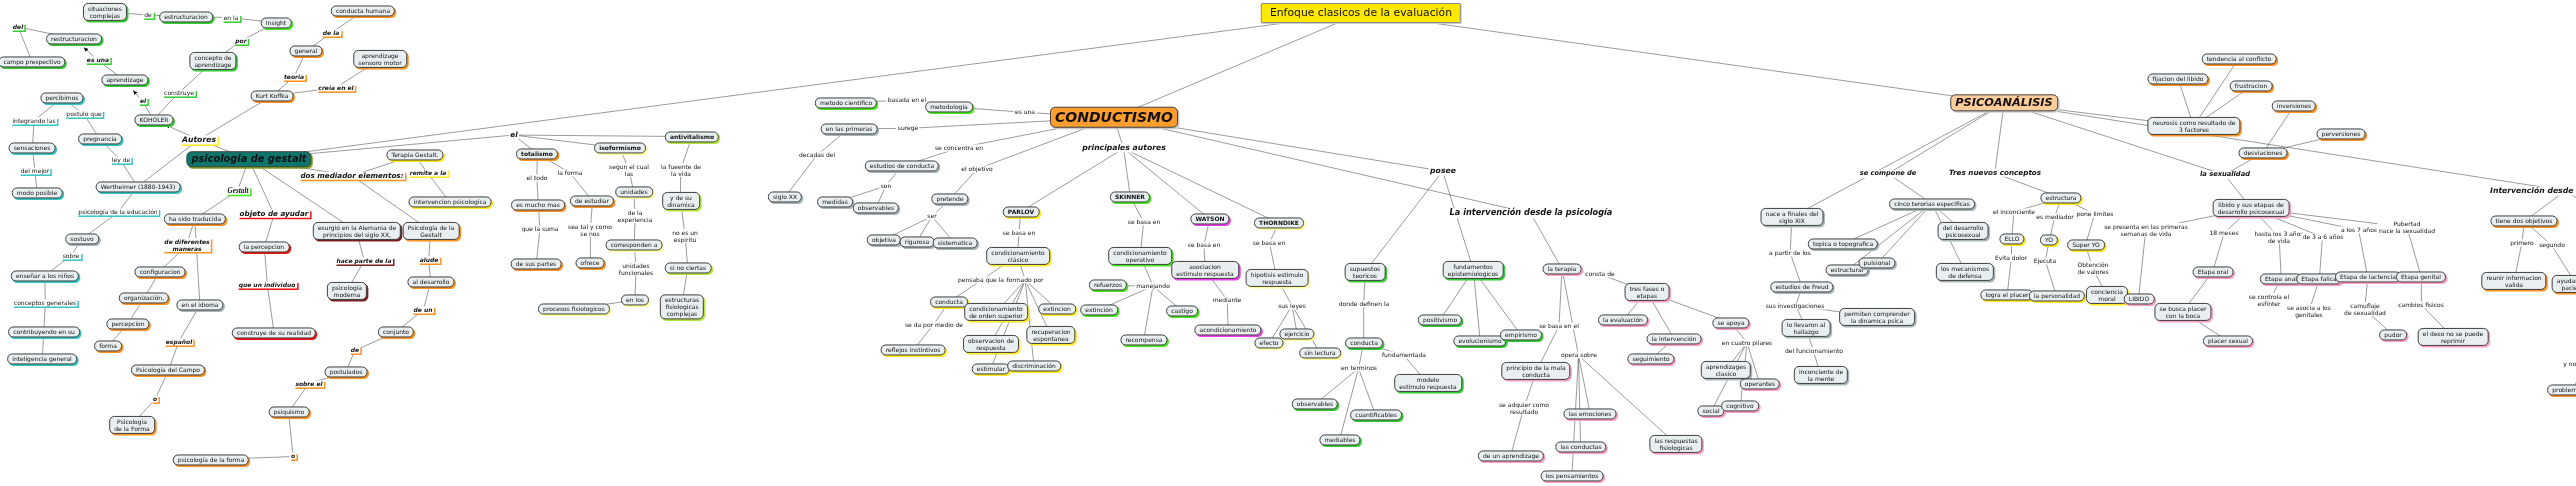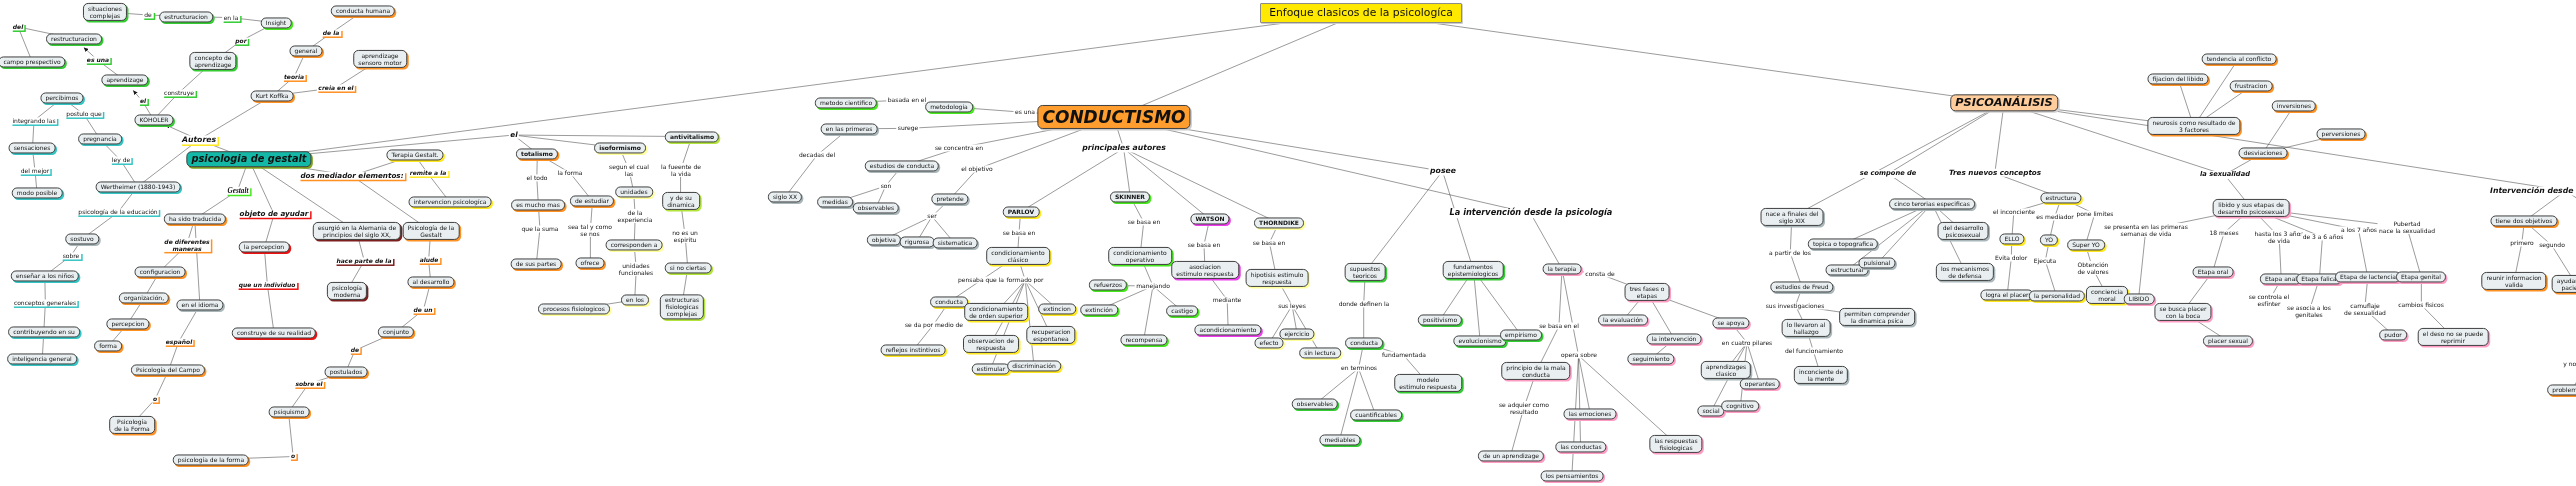--- a/index.html
+++ b/index.html
@@ -27,21 +27,21 @@
   .sh-pink{box-shadow:1.5px 1.5px 0 #ff9cc4;}
   .u-green{box-shadow:1.5px 1.5px 0 #33cc33;}
   .u-teal{box-shadow:1.5px 1.5px 0 #35c4c4;}
   .u-orange{box-shadow:1.5px 1.5px 0 #ff9022;}
   .u-yellow{box-shadow:1.5px 1.5px 0 #ffe81f;}
   .u-brightgreen{box-shadow:1.5px 1.5px 0 #44e81c;}
   .u-red{box-shadow:1.5px 1.5px 0 #ee1111;}
   .u-darkred{box-shadow:1.5px 1.5px 0 #7d1f1f;}
   .title{background:#ffe900;border:0.5px solid #8a8a8a;border-radius:1px;padding:2.6px 8.2px;
          box-shadow:1px 1px 0 #cfcfcf;}
-  .main-olive{background:#14b8a6;box-shadow:1.5px 1.5px 0 #7fa31a;}
+  .main-olive{background:#0f766e;box-shadow:1.5px 1.5px 0 #7fa31a;}
   .main-orange{background:#ff9d2e;box-shadow:1.5px 1.5px 0 #c9c9c9;}
   .main-peach{background:#ffcc9c;box-shadow:1.5px 1.5px 0 #cfcfcf;}
 </style>
 </head>
 <body>
 
 <div id="canvas">
   <svg id="edges" xmlns="http://www.w3.org/2000/svg" viewBox="0 0 5301 945" width="2731" height="487">
     <defs>
       <marker id="arw" markerWidth="10" markerHeight="8" refX="8" refY="4" orient="auto" markerUnits="userSpaceOnUse">
@@ -303,21 +303,21 @@
       <line x1="4895" y1="471" x2="4880" y2="545"></line>
       <line x1="4900" y1="429" x2="4953" y2="476"></line>
       <line x1="4953" y1="476" x2="5000" y2="551"></line>
       <line x1="5082" y1="439" x2="5097" y2="492"></line>
       <line x1="5097" y1="492" x2="5122" y2="553"></line>
       <line x1="5122" y1="553" x2="5107" y2="611"></line>
       <line x1="5107" y1="611" x2="5057" y2="655"></line>
       <line x1="5057" y1="655" x2="5022" y2="706"></line>
       <line x1="5022" y1="706" x2="4992" y2="757"></line>
     </svg>
-<div class="node box title" style="left: 1361px; top: 13px; font-size: 10.8px;">Enfoque clasicos de la psicologíca</div>
+<div class="node box title" style="left: 1361px; top: 13px; font-size: 10.8px;">Enfoque clasicos de la evaluación</div>
     <div class="node box main-olive bi" style="left: 249px; top: 159px; font-size: 9.8px;">psicologia de gestalt</div>
     <div class="node lbl bi u-yellow" style="left: 199px; top: 140px; font-size: 7.7px;">Autores</div>
     <div class="node box sh-green" style="left: 154px; top: 120px;">KOHOLER</div>
     <div class="node lbl bi u-green" style="left: 143px; top: 101px;">el</div>
     <div class="node box sh-green" style="left: 125px; top: 80px;">aprendizage</div>
     <div class="node lbl bi u-green" style="left: 98px; top: 60px;">es una</div>
     <div class="node box sh-green" style="left: 74px; top: 39px;">restructuracion</div>
     <div class="node lbl bi u-green" style="left: 18px; top: 27px;">del</div>
     <div class="node box sh-green" style="left: 32px; top: 62px;">campo prespectivo</div>
     <div class="node box sh-green" style="left: 105px; top: 12px;">situaciones
@@ -423,21 +423,21 @@
     <div class="node lbl" style="left: 685px; top: 236px;">no es un
 espiritu</div>
     <div class="node box sh-lime" style="left: 688px; top: 268px;">si no ciertas</div>
     <div class="node box sh-lime" style="left: 682px; top: 307px;">estructuras
 fisiologicas
 complejas</div>
     <div class="node box sh-brightgreen" style="left: 846px; top: 103px;">metodo cientifico</div>
     <div class="node lbl" style="left: 907px; top: 100px;">basada en el</div>
     <div class="node box sh-brightgreen" style="left: 949px; top: 107px;">metodologia</div>
     <div class="node lbl" style="left: 1025px; top: 112px;">es una</div>
-    <div class="node box main-orange bi" style="left: 1114px; top: 117px; font-size: 17px;">CONDUCTISMO</div>
+    <div class="node box main-orange bi" style="left: 1114px; top: 117px; font-size: 14px;">CONDUCTISMO</div>
     <div class="node box" style="left: 849px; top: 129px;">en las primeras</div>
     <div class="node lbl" style="left: 908px; top: 128px;">surege</div>
     <div class="node lbl" style="left: 817px; top: 155px;">decadas del</div>
     <div class="node box" style="left: 785px; top: 197px;">siglo XX</div>
     <div class="node lbl" style="left: 959px; top: 148px;">se concentra en</div>
     <div class="node box" style="left: 902px; top: 166px;">estudios de conducta</div>
     <div class="node lbl" style="left: 886px; top: 186px;">son</div>
     <div class="node box" style="left: 835px; top: 202px;">medidas</div>
     <div class="node box" style="left: 876px; top: 208px;">observables</div>
     <div class="node lbl" style="left: 977px; top: 169px;">el objetivo</div>

